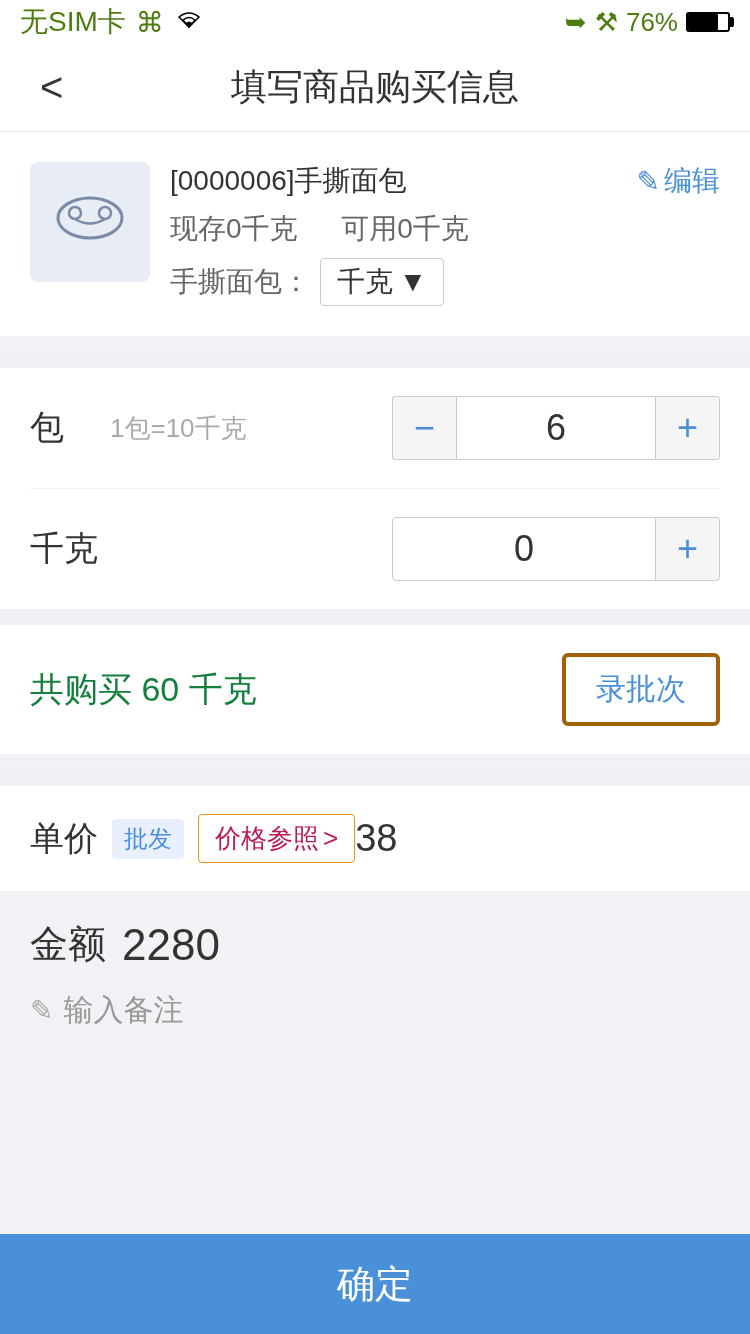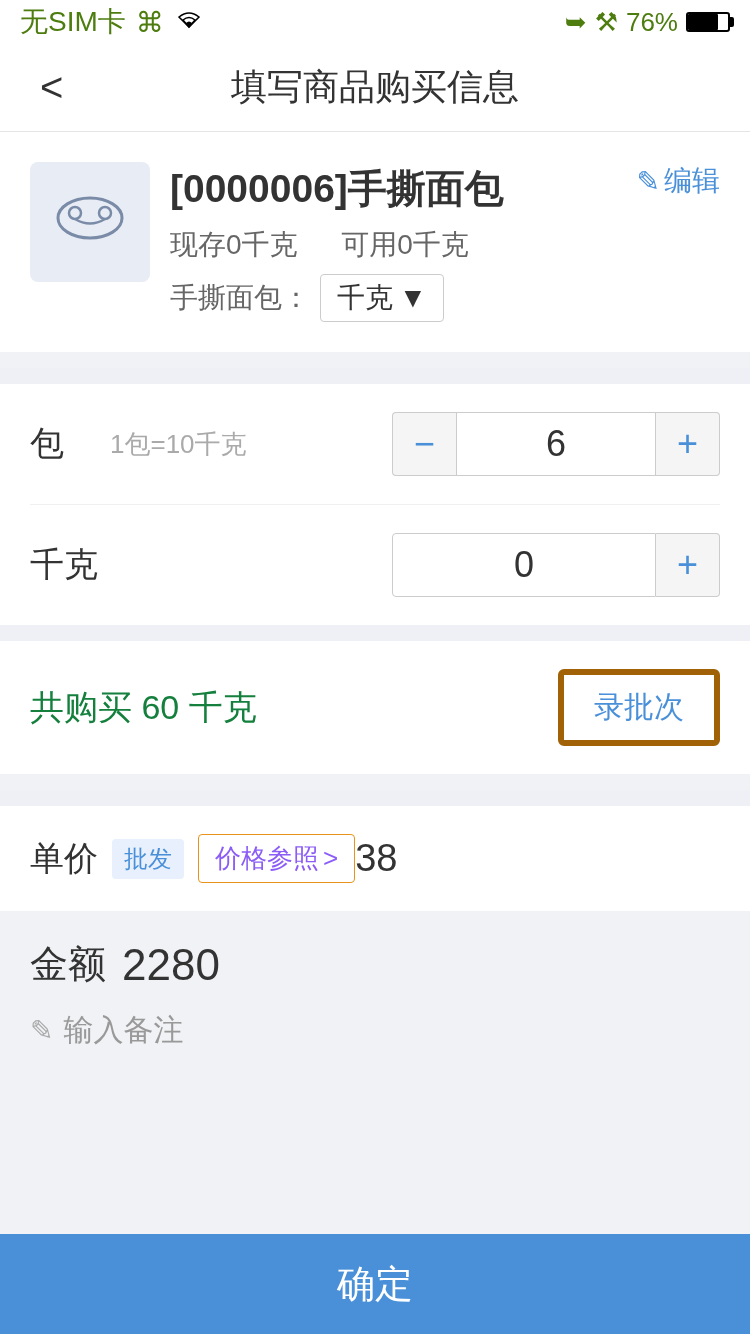--- a/index.html
+++ b/index.html
@@ -99,23 +99,23 @@
     }
     .product-info {
       flex: 1;
     }
     .product-header {
       display: flex;
       justify-content: space-between;
       align-items: flex-start;
     }
     .product-name {
-      font-size: 39px;
-      color: #333;
-      font-weight: 700;
+      font-size: 28px;
+      color: #333;
+      font-weight: 400;
       flex: 1;
     }
     .edit-btn {
       color: #4a90d9;
       font-size: 28px;
       display: flex;
       align-items: center;
       gap: 4px;
       cursor: pointer;
       white-space: nowrap;
@@ -232,21 +232,21 @@
     }
     .total-text {
       font-size: 34px;
       color: #333;
     }
     .total-text span {
       color: #15803d;
       font-weight: 500;
     }
     .record-batch-btn {
-      border: 6px solid #a16207;
+      border: 4px solid #a16207;
       color: #4a90d9;
       border-radius: 6px;
       padding: 12px 30px;
       font-size: 30px;
       background: #fff;
       cursor: pointer;
     }
 
     
     .price-section {
@@ -270,21 +270,21 @@
     }
     .batch-tag {
       background: #e8f0fd;
       color: #4a90d9;
       font-size: 24px;
       padding: 4px 12px;
       border-radius: 4px;
     }
     .price-ref-btn {
       border: 1.5px solid #e8931a;
-      color: #8b5cf6;
+      color: #be185d;
       border-radius: 4px;
       padding: 6px 16px;
       font-size: 26px;
       display: flex;
       align-items: center;
       gap: 4px;
       cursor: pointer;
     }
     .price-value {
       font-size: 38px;

